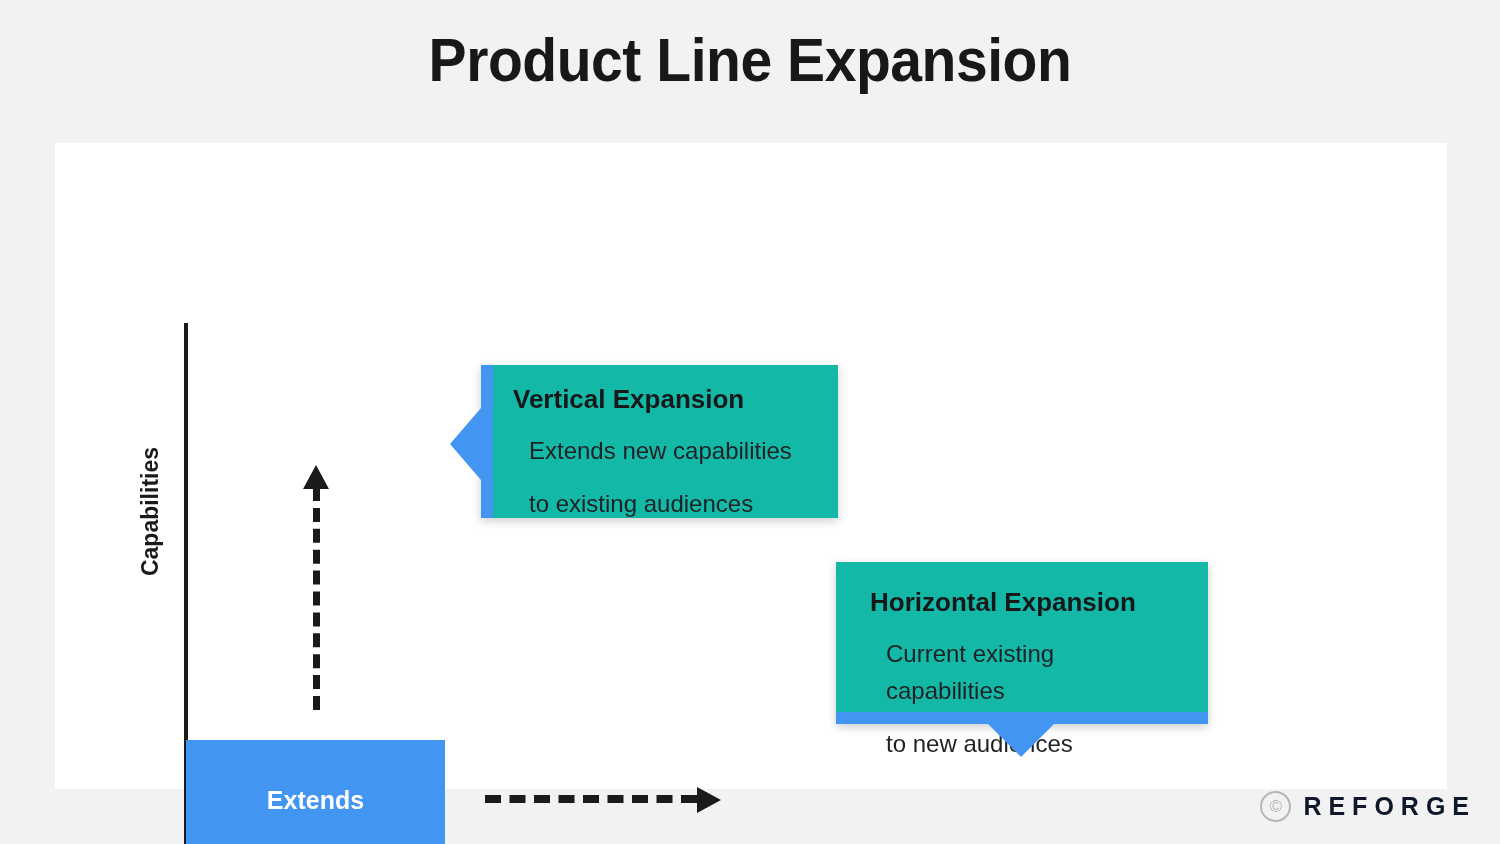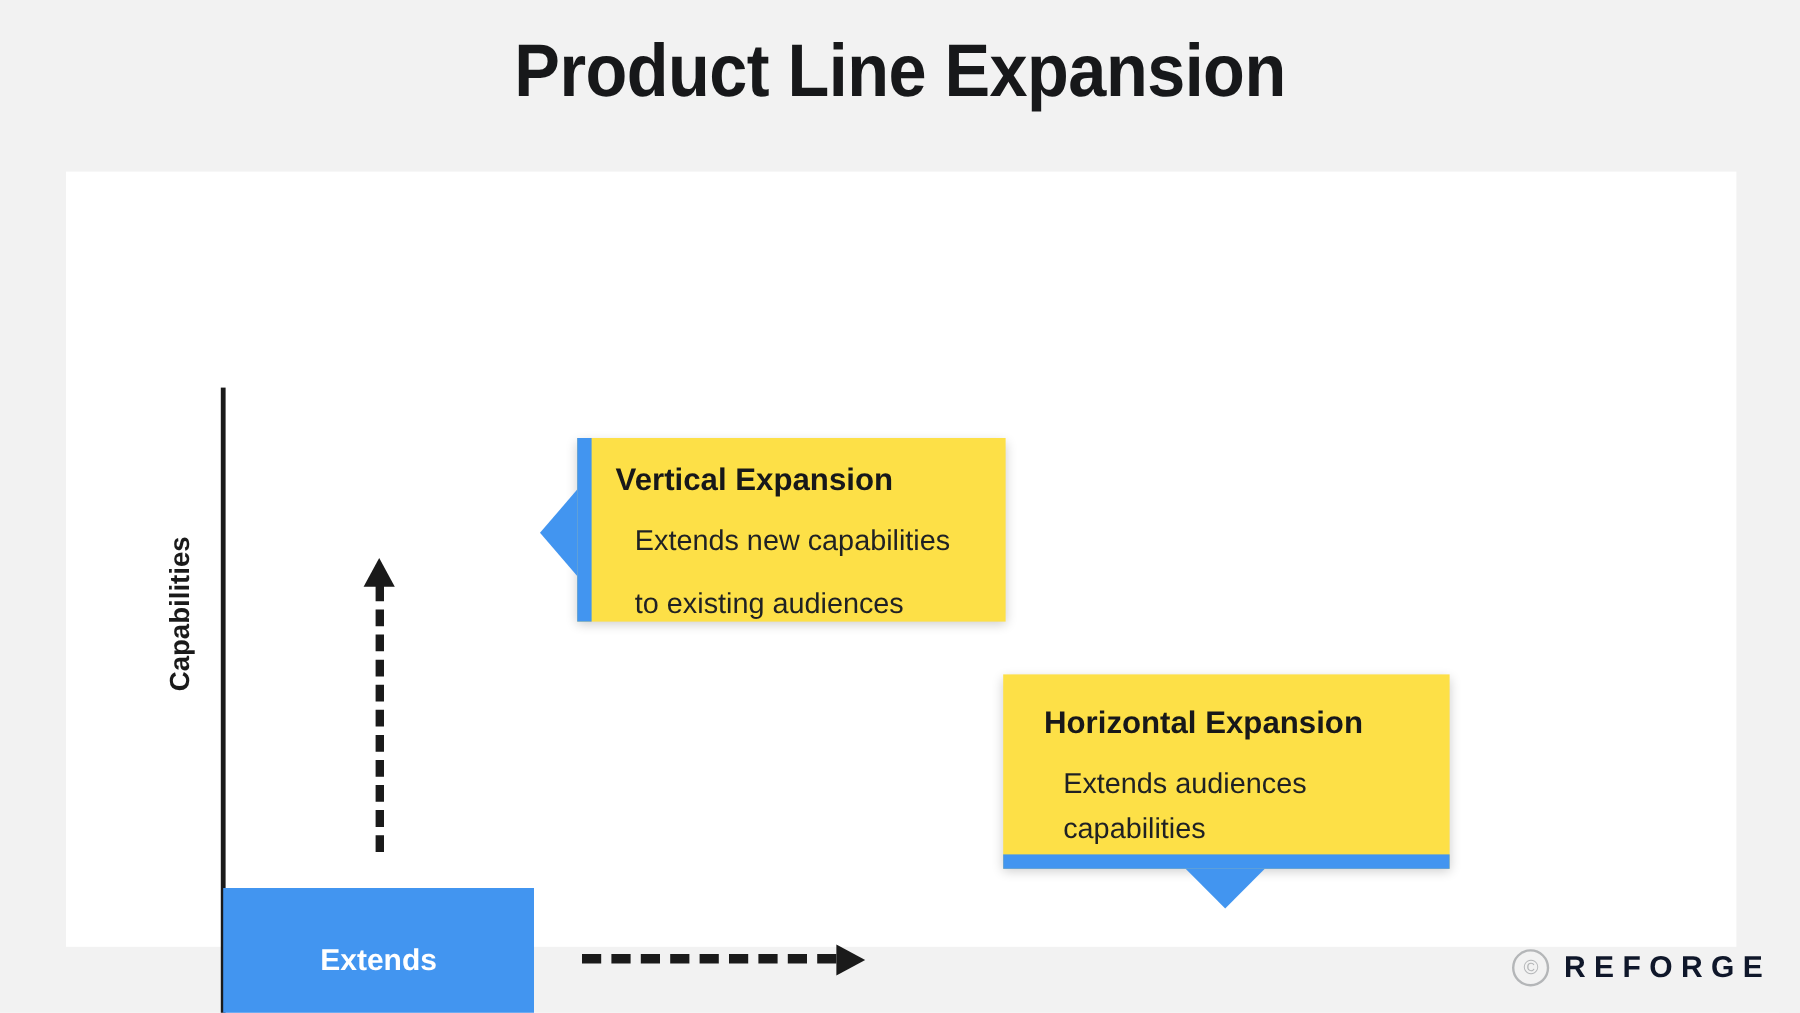--- a/index.html
+++ b/index.html
@@ -134,21 +134,21 @@
     width: 0;
     height: 0;
     border-top: 13px solid transparent;
     border-bottom: 13px solid transparent;
     border-left: 24px solid #1a1a1a;
   }
 
   
   .callout {
     position: absolute;
-    background: #fde047;
+    background: #14b8a6;
     box-shadow: 0 3px 9px rgba(0,0,0,0.20);
   }
   .callout-title {
     font-size: 26px;
     font-weight: 700;
     color: #17181a;
     margin: 0 0 6px 0;
     line-height: 1.25;
   }
   .callout-body {
@@ -274,21 +274,22 @@
     <div class="ptr"></div>
     <p class="callout-title">Vertical Expansion</p>
     <p class="callout-body">Extends new capabilities</p>
     <p class="callout-body">to existing audiences</p>
   </div>
 
   <div class="callout callout-horizontal">
     <div class="bar"></div>
     <div class="ptr"></div>
     <p class="callout-title">Horizontal Expansion</p>
-    <p class="callout-body">Extends audiences capabilities</p>
+    <p class="callout-body">Current existing capabilities</p>
+    <p class="callout-body">to new audiences</p>
   </div>
 
 </div>
 
 <div class="brand">
   <span class="brand-mark">©</span>
   <span class="brand-name">REFORGE</span>
 </div>
 
 </body></html>

